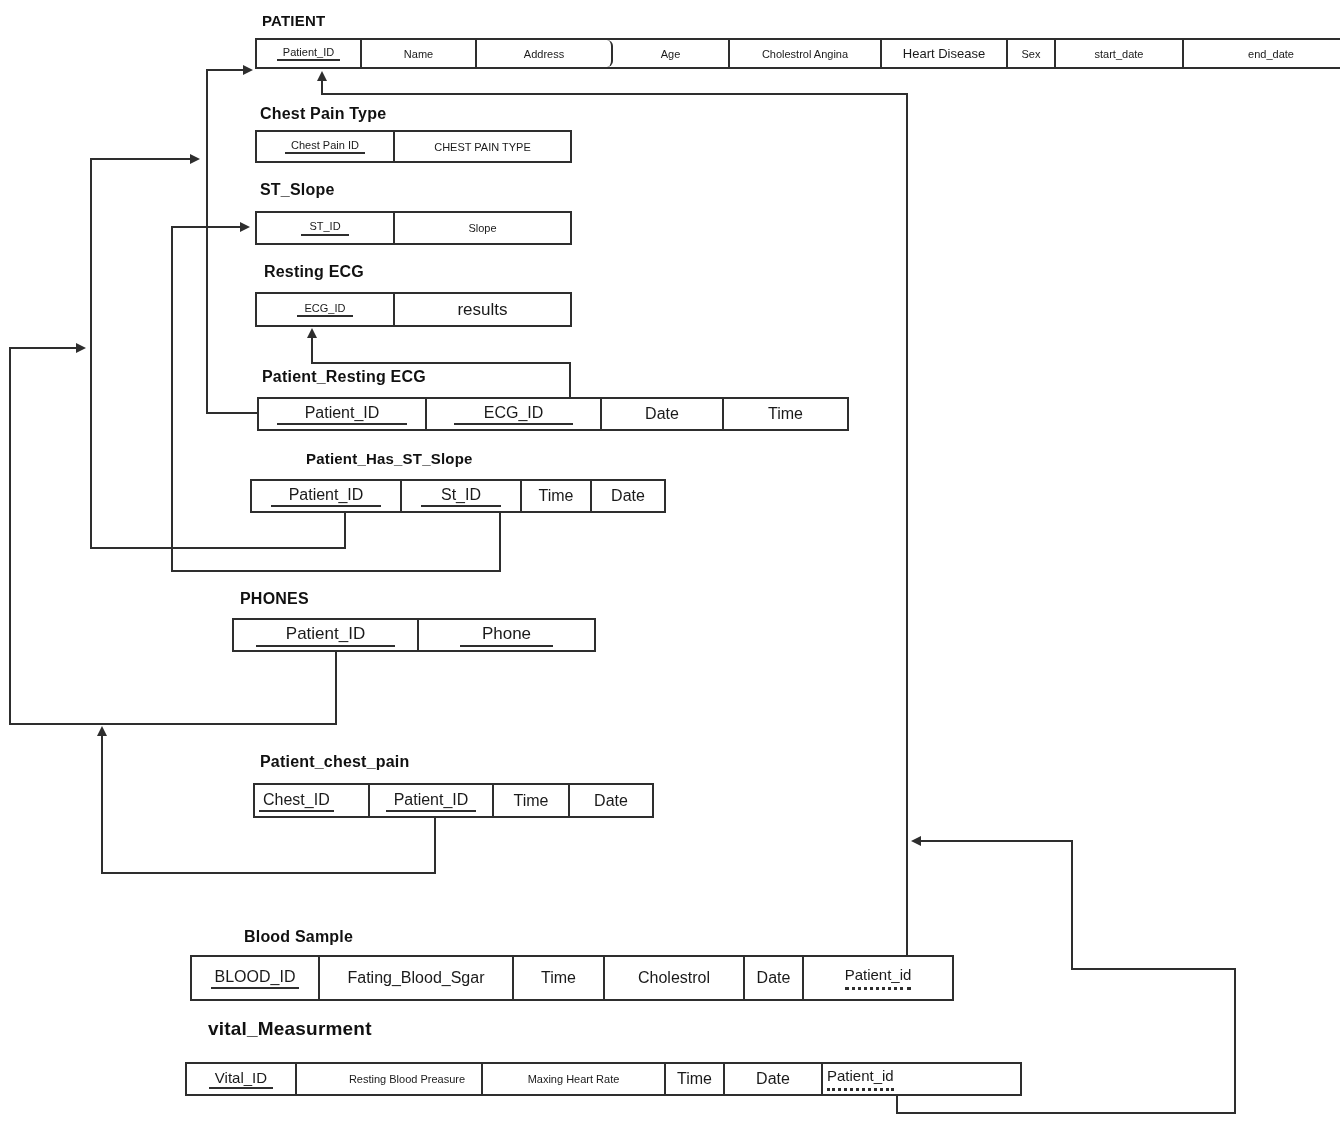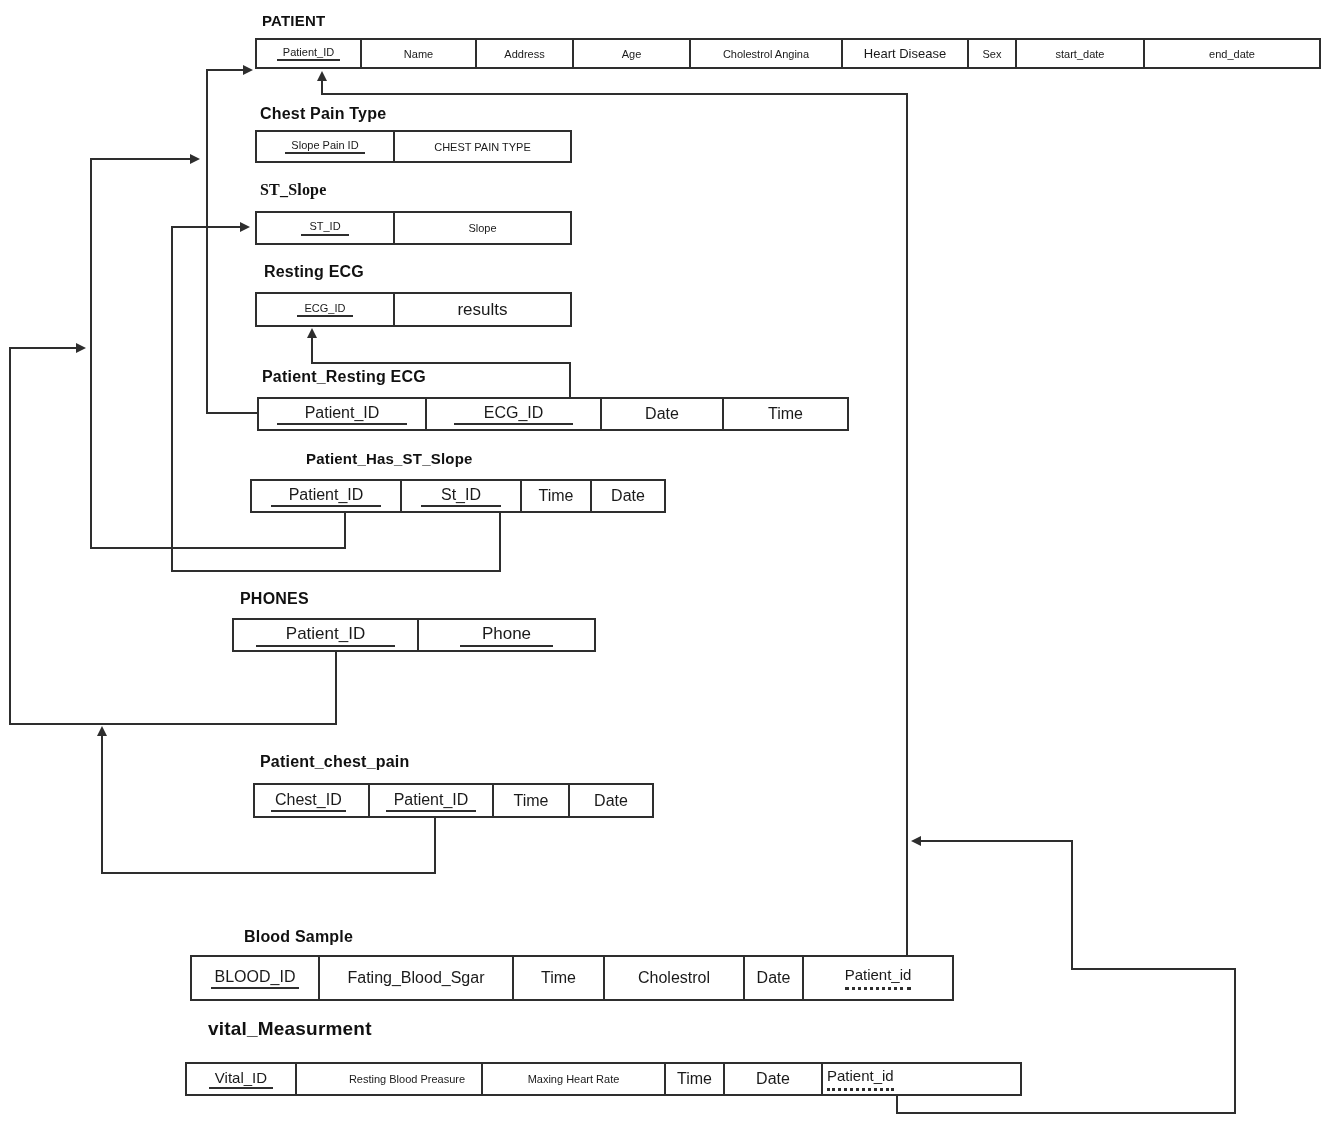--- a/index.html
+++ b/index.html
@@ -52,21 +52,21 @@
       <path d="M911 841L921 836L921 846Z" fill="#2e2e2e"></path>
     </svg>
 <div class="t-title" style="left: 262px; top: 12px; font-size: 15px;">PATIENT</div>
     <div class="t-row" style="left: 255px; top: 38px; height: 31px;">
       <div class="t-cell" style="width: 105px; font-size: 11px;">
         <span class="u" style="padding: 0px 6px;">Patient_ID</span>
       </div>
       <div class="t-cell" style="width: 115px; font-size: 11px;">
         <span>Name</span>
       </div>
-      <div class="t-cell" style="width: 97px; font-size: 11px;">
+      <div class="t-cell" style="width: 136px; font-size: 11px; border-radius: 6px;">
         <span>Address</span>
       </div>
       <div class="t-cell" style="width: 117px; font-size: 11px;">
         <span>Age</span>
       </div>
       <div class="t-cell" style="width: 152px; font-size: 11px;">
         <span>Cholestrol Angina</span>
       </div>
       <div class="t-cell" style="width: 126px; font-size: 13px;">
         <span>Heart Disease</span>
@@ -77,27 +77,27 @@
       <div class="t-cell" style="width: 128px; font-size: 11px;">
         <span>start_date</span>
       </div>
       <div class="t-cell" style="width: 174px; font-size: 11px;">
         <span>end_date</span>
       </div>
     </div>
     <div class="t-title" style="left: 260px; top: 105px; font-size: 16px;">Chest Pain Type</div>
     <div class="t-row" style="left: 255px; top: 130px; height: 33px;">
       <div class="t-cell" style="width: 138px; font-size: 11px;">
-        <span class="u" style="padding: 0px 6px;">Slope Pain ID</span>
+        <span class="u" style="padding: 0px 6px;">Chest Pain ID</span>
       </div>
       <div class="t-cell" style="width: 175px; font-size: 11px;">
         <span>CHEST PAIN TYPE</span>
       </div>
     </div>
-    <div class="t-title" style="left: 260px; top: 181px; font-size: 16px; font-family: Liberation Serif, serif;">ST_Slope</div>
+    <div class="t-title" style="left: 260px; top: 181px; font-size: 16px;">ST_Slope</div>
     <div class="t-row" style="left: 255px; top: 211px; height: 34px;">
       <div class="t-cell" style="width: 138px; font-size: 11px;">
         <span class="u" style="padding: 0px 8px;">ST_ID</span>
       </div>
       <div class="t-cell" style="width: 175px; font-size: 11px;">
         <span>Slope</span>
       </div>
     </div>
     <div class="t-title" style="left: 264px; top: 263px; font-size: 16px;">Resting ECG</div>
     <div class="t-row" style="left: 255px; top: 292px; height: 35px;">
@@ -142,21 +142,21 @@
     <div class="t-row" style="left: 232px; top: 618px; height: 34px;">
       <div class="t-cell" style="width: 185px; font-size: 17px;">
         <span class="u" style="padding: 0px 30px;">Patient_ID</span>
       </div>
       <div class="t-cell" style="width: 175px; font-size: 17px;">
         <span class="u" style="padding: 0px 22px;">Phone</span>
       </div>
     </div>
     <div class="t-title" style="left: 260px; top: 753px; font-size: 16px;">Patient_chest_pain</div>
     <div class="t-row" style="left: 253px; top: 783px; height: 35px;">
-      <div class="t-cell" style="width: 115px; font-size: 16px; justify-content: flex-start; padding-left: 16px;">
+      <div class="t-cell" style="width: 115px; font-size: 16px; justify-content: flex-start; padding-left: 4px;">
         <span class="u" style="padding: 0px 4px;">Chest_ID</span>
       </div>
       <div class="t-cell" style="width: 124px; font-size: 16px;">
         <span class="u" style="padding: 0px 8px;">Patient_ID</span>
       </div>
       <div class="t-cell" style="width: 76px; font-size: 16px;">
         <span>Time</span>
       </div>
       <div class="t-cell" style="width: 82px; font-size: 16px;">
         <span>Date</span>

